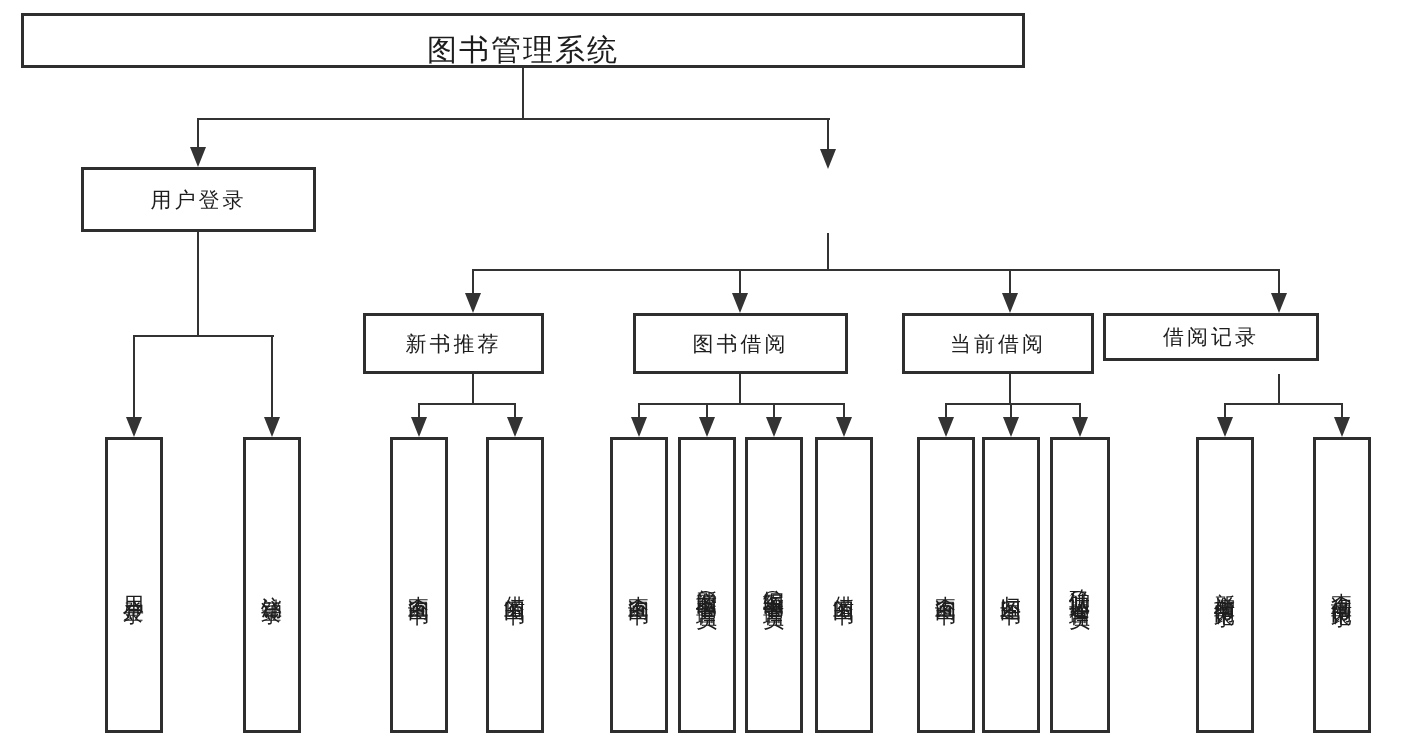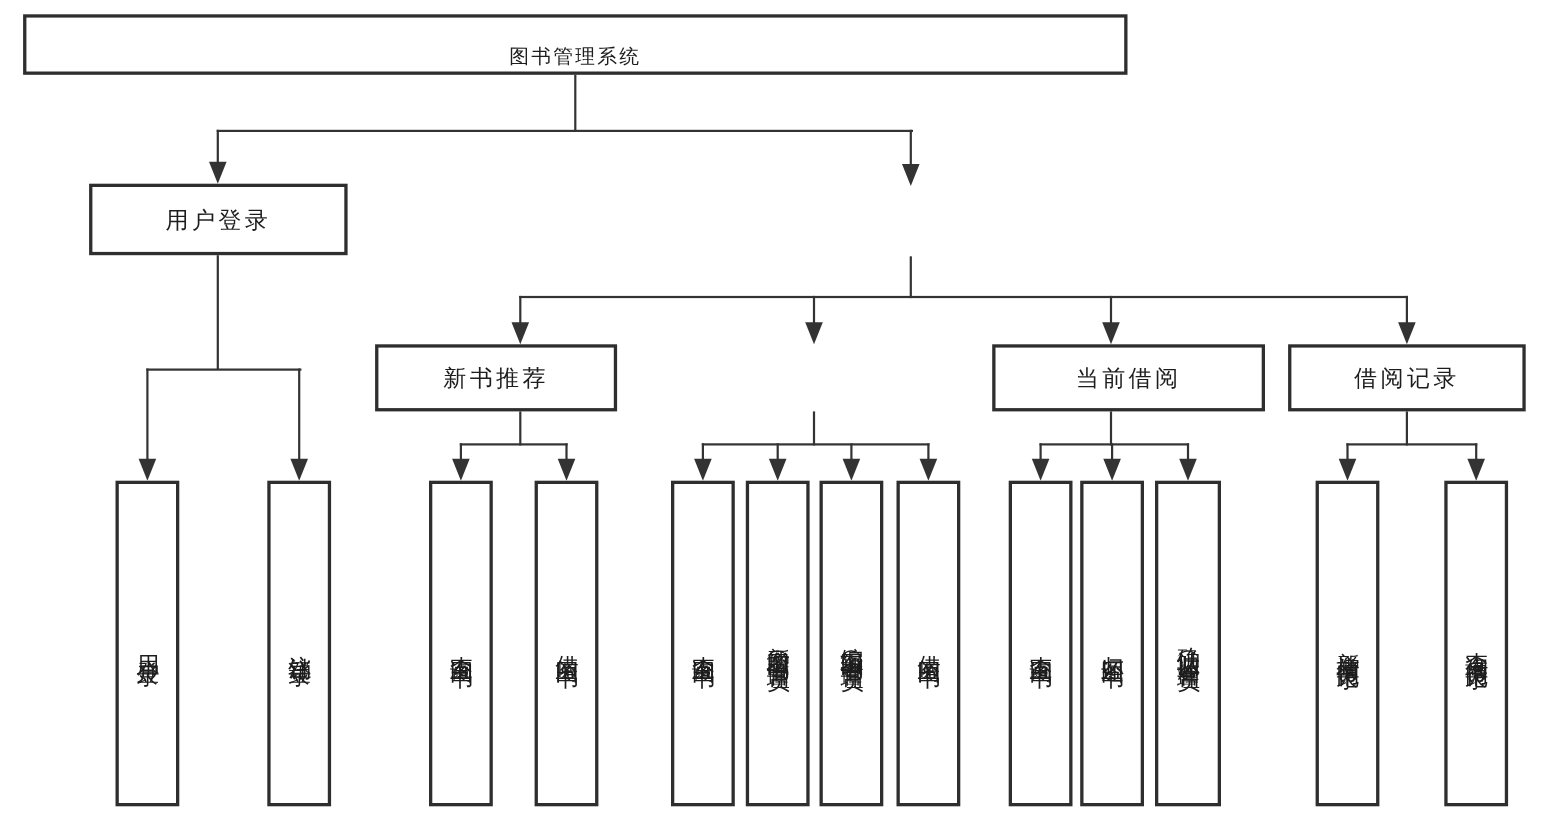--- a/index.html
+++ b/index.html
@@ -25,21 +25,21 @@
     background:#fff;
     display:flex;align-items:center;justify-content:center;
     color:var(--text);
   }
   .node span{
     font-size:21px;
     letter-spacing:3px;
     color:var(--text);
     white-space:nowrap;
   }
-  .root-node span{font-size:18px;letter-spacing:2px;margin-top:20px;}
+  .root-node span{font-size:30px;letter-spacing:2px;margin-top:20px;}
   .leaf{
     top:437px;width:58px;height:296px;
   }
   .vtext{
     writing-mode:vertical-rl;
     text-orientation:mixed;
     font-size:21px;
     line-height:1;
     white-space:nowrap;
   }
@@ -119,27 +119,30 @@
   </div>
   <div class="arrow" style="left:1002px;top:269px;height:44px">
     <div class="stem"></div>
       <div class="head"></div>
   </div>
   <div class="arrow" style="left:1271px;top:269px;height:44px">
     <div class="stem"></div>
       <div class="head"></div>
   </div>
 
-  <div class="node" style="left:341px;top:313px;width:220px;height:61px">
+  <div class="node" style="left:363px;top:313px;width:181px;height:61px">
     <span>新书推荐</span>
   </div>
-  <div class="node" style="left:902px;top:313px;width:248px;height:61px">
+  <div class="node" style="left:633px;top:313px;width:215px;height:61px">
+    <span>图书借阅</span>
+  </div>
+  <div class="node" style="left:902px;top:313px;width:192px;height:61px">
     <span>当前借阅</span>
   </div>
-  <div class="node" style="left:1171px;top:313px;width:216px;height:61px">
+  <div class="node" style="left:1103px;top:313px;width:216px;height:48px">
     <span>借阅记录</span>
   </div>
 
   <div class="vline" style="left:472px;top:374px;height:31px"></div>
   <div class="hline" style="left:418px;top:403px;width:98px"></div>
   <div class="arrow" style="left:411px;top:403px;height:34px">
     <div class="stem"></div>
       <div class="head"></div>
   </div>
   <div class="arrow" style="left:507px;top:403px;height:34px">

